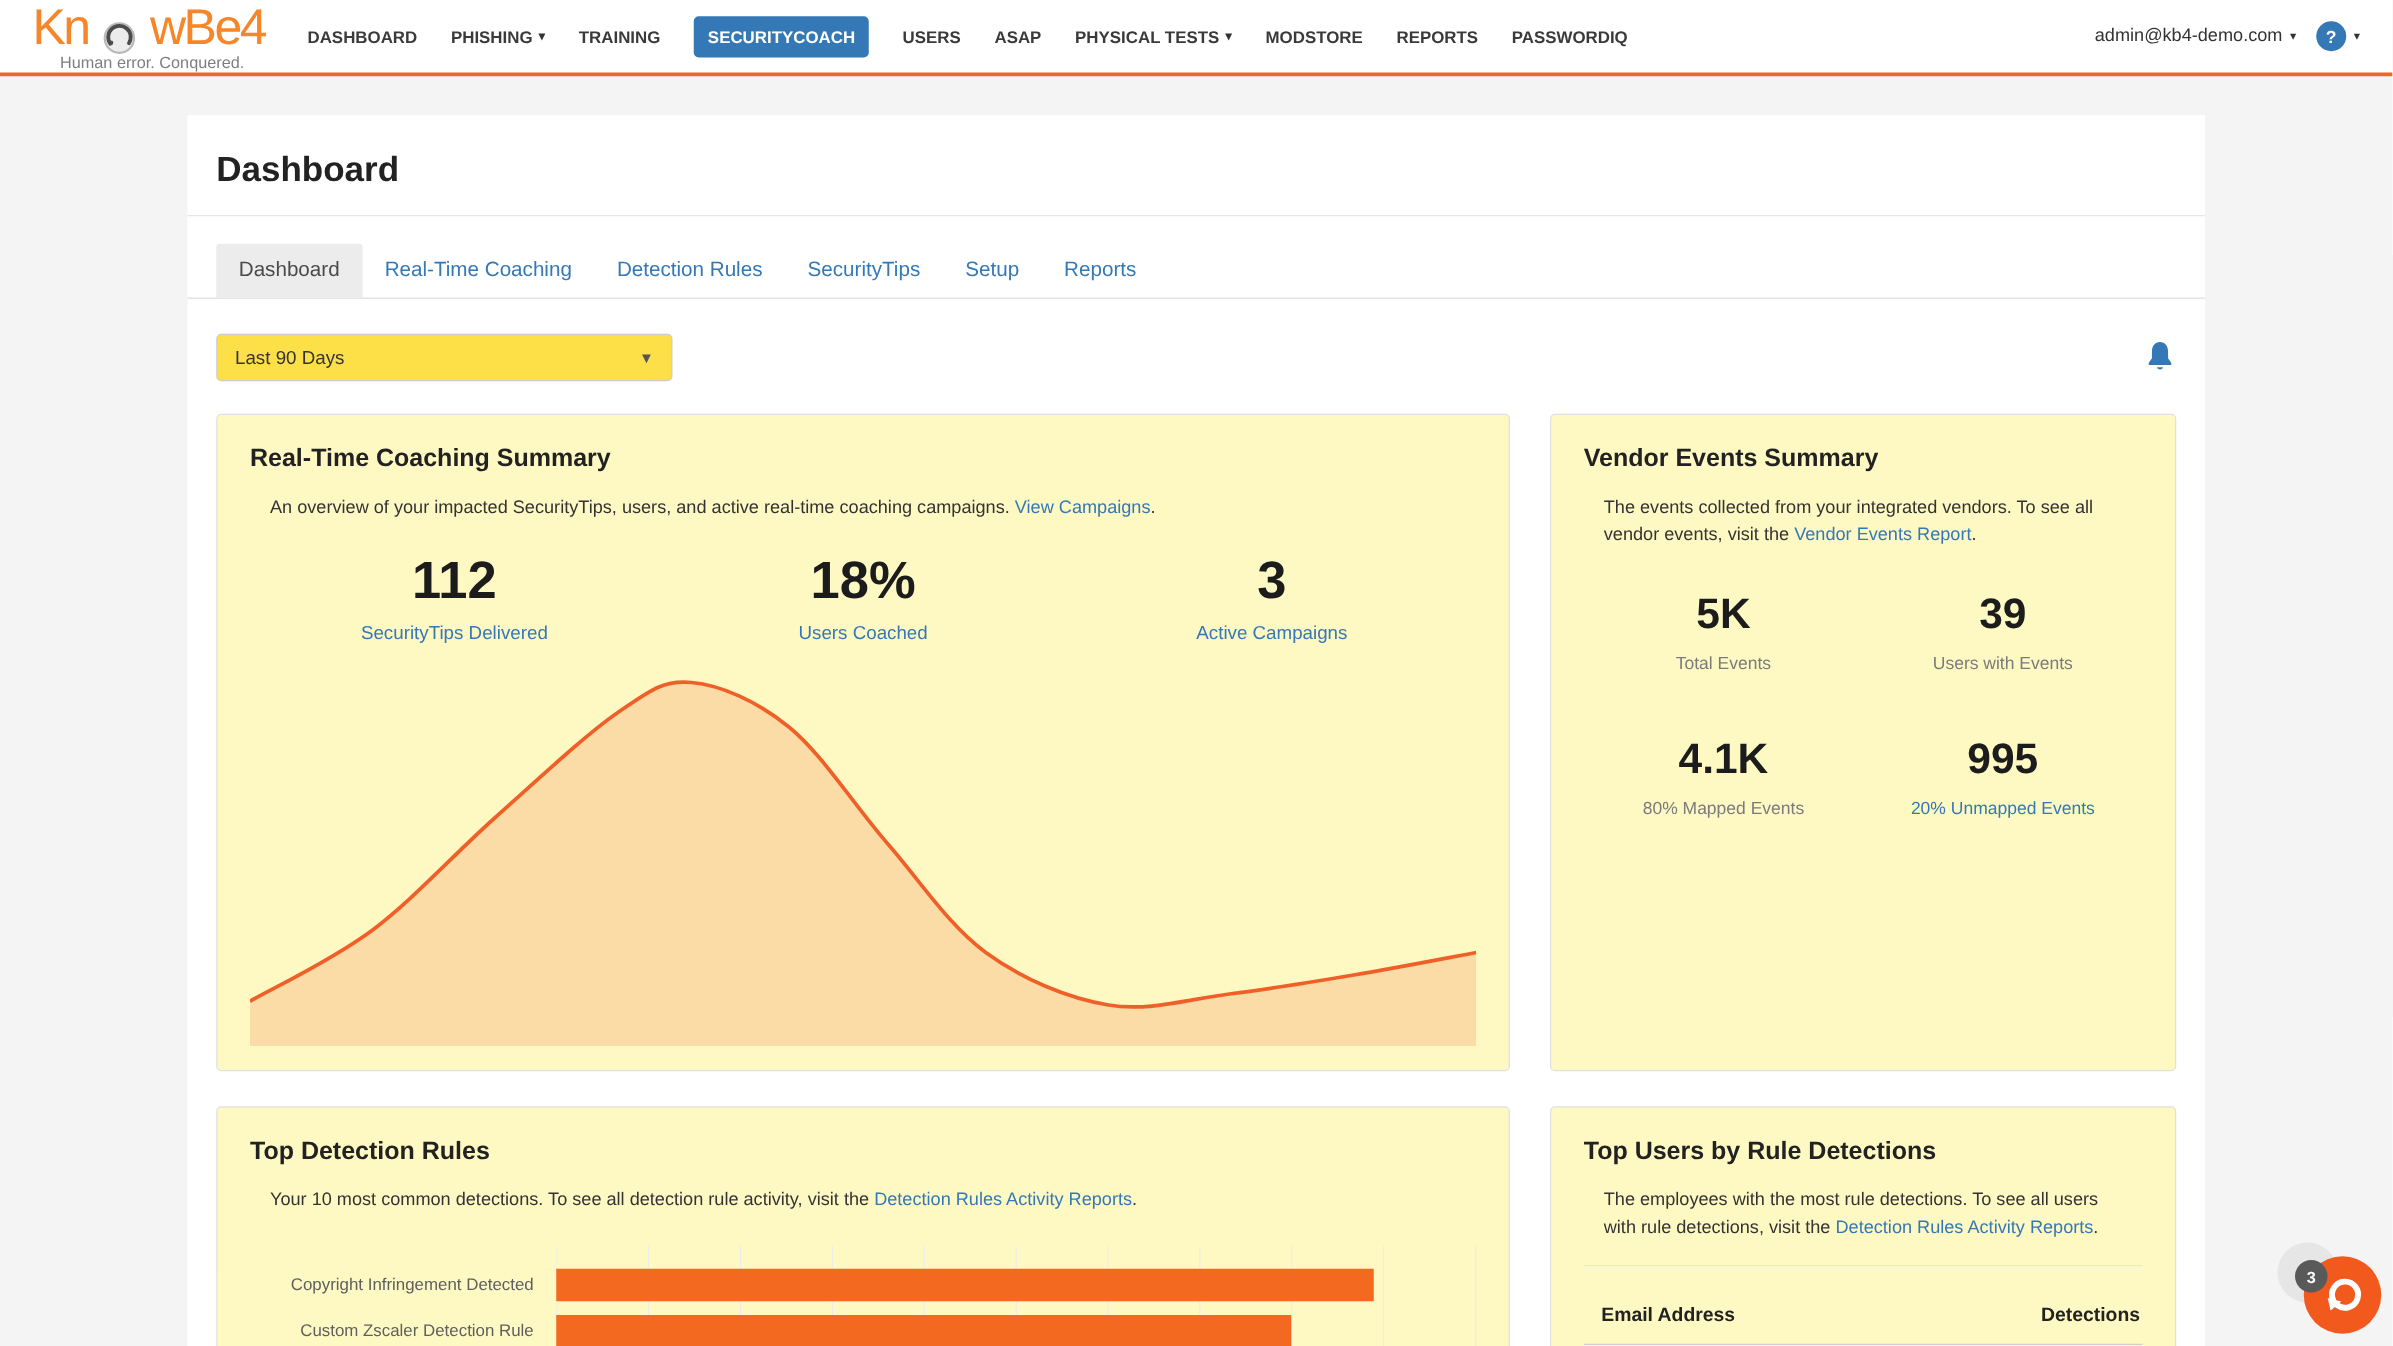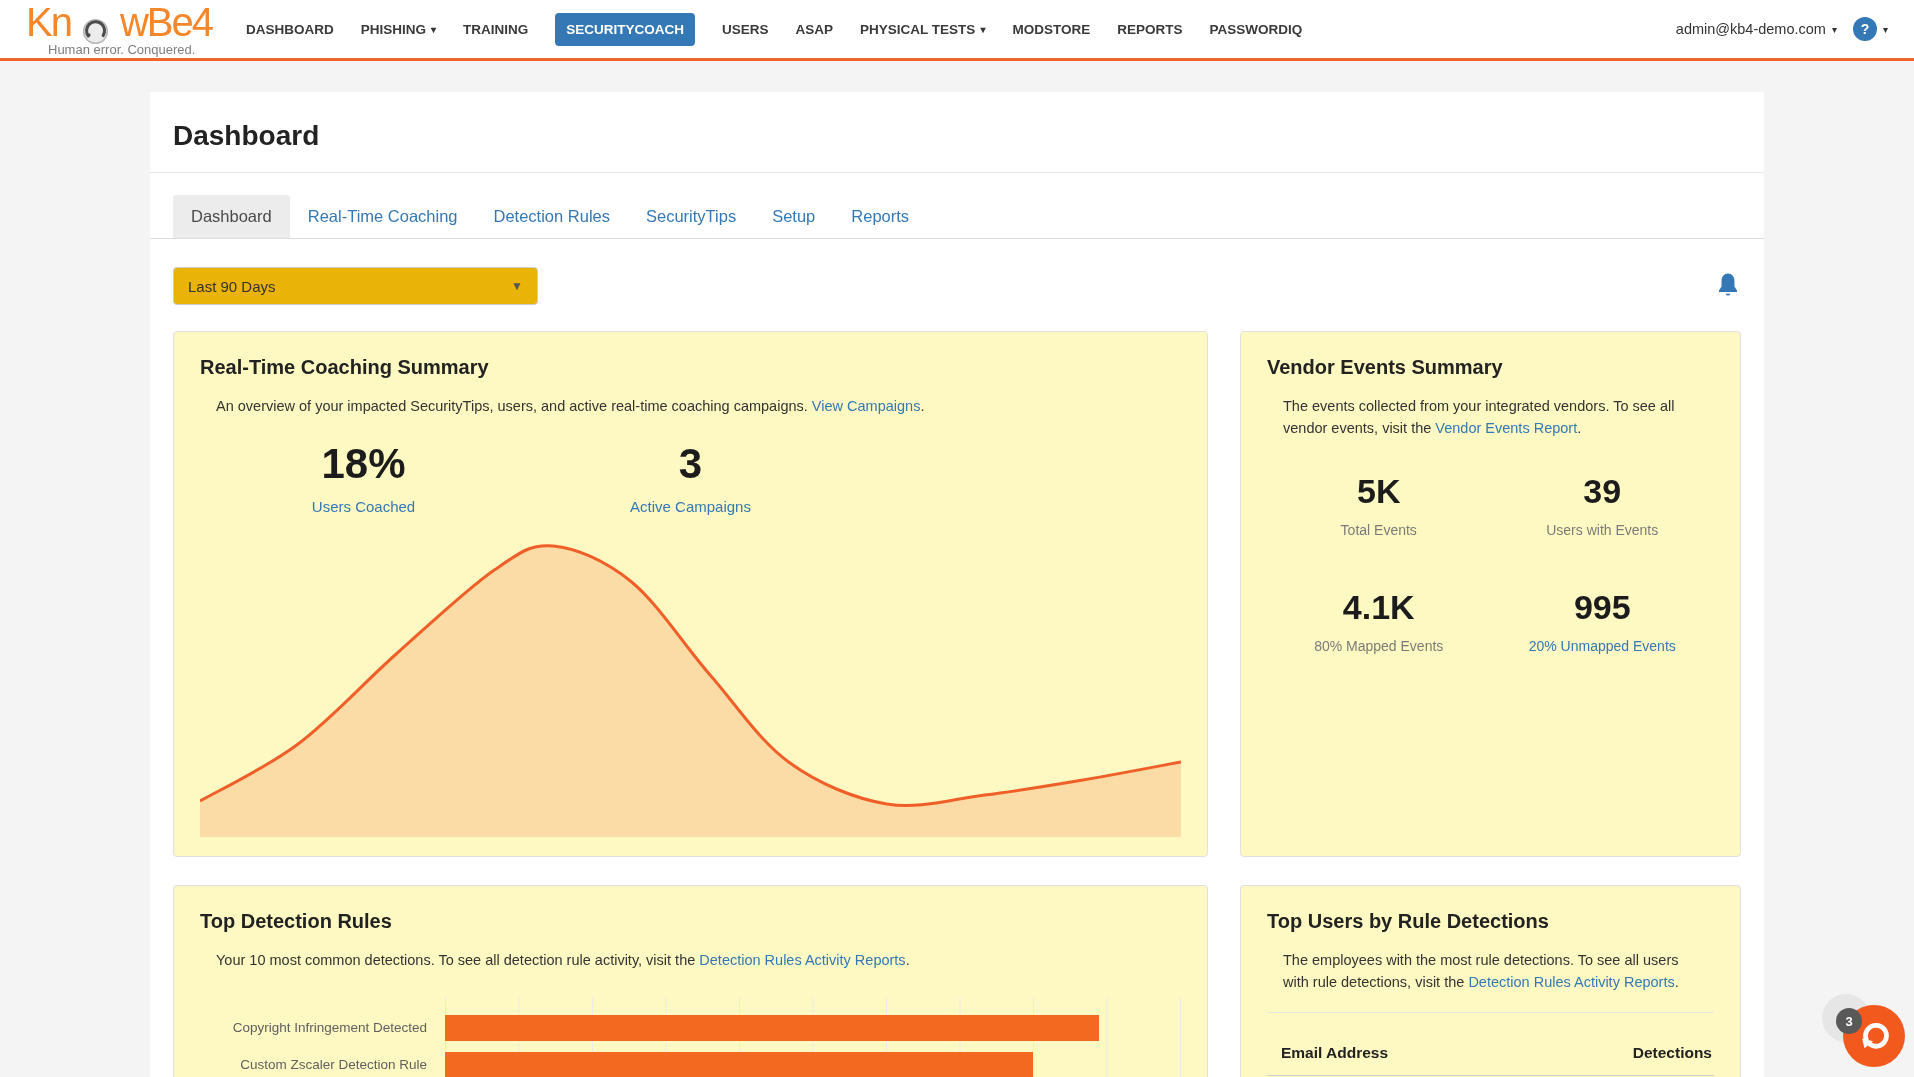--- a/index.html
+++ b/index.html
@@ -61,21 +61,21 @@
     border-bottom:1px solid #ddd;
   }
   .tab{
     padding:12px 18px;font-size:16.5px;color:var(--link);cursor:pointer;white-space:nowrap;
   }
   .tab.active{background:#ececec;color:#4a4a4a;border-radius:3px 3px 0 0;cursor:default;}
   .filter-row{
     padding:28px 23px 0;display:flex;justify-content:space-between;align-items:center;
   }
   .select{
-    width:365px;height:38px;border:1px solid #ccc;border-radius:4px;background:#eab308;
+    width:365px;height:38px;border:1px solid #ccc;border-radius:4px;background:#fde047;
     display:flex;align-items:center;justify-content:space-between;
     padding:0 14px;font-size:15px;color:#333;cursor:pointer;
   }
   .select .caret{font-size:12px;color:#555;}
   .bell{width:26px;height:28px;cursor:pointer;}
   
   .cards{
     padding:26px 23px;display:grid;grid-template-columns:1035px 501px;
     gap:28px 32px;align-items:stretch;
   }
@@ -230,20 +230,24 @@
       <path fill="#3478b6" d="M9.7 20.2a2.4 2.4 0 0 0 4.6 0z"></path>
     </svg>
   </div>
 
   <div class="cards">
 
     <div class="card card-tall">
       <h2>Real-Time Coaching Summary</h2>
       <p class="desc"><span>An overview of your impacted SecurityTips, users, and active real-time coaching campaigns. </span><a>View Campaigns</a><span>.</span></p>
       <div class="coach-stats">
+        <div>
+          <div class="stat-value">112</div>
+          <div class="stat-label">SecurityTips Delivered</div>
+        </div>
         <div>
           <div class="stat-value">18%</div>
           <div class="stat-label">Users Coached</div>
         </div>
         <div>
           <div class="stat-value">3</div>
           <div class="stat-label">Active Campaigns</div>
         </div>
       </div>
       <div class="area-wrap">

